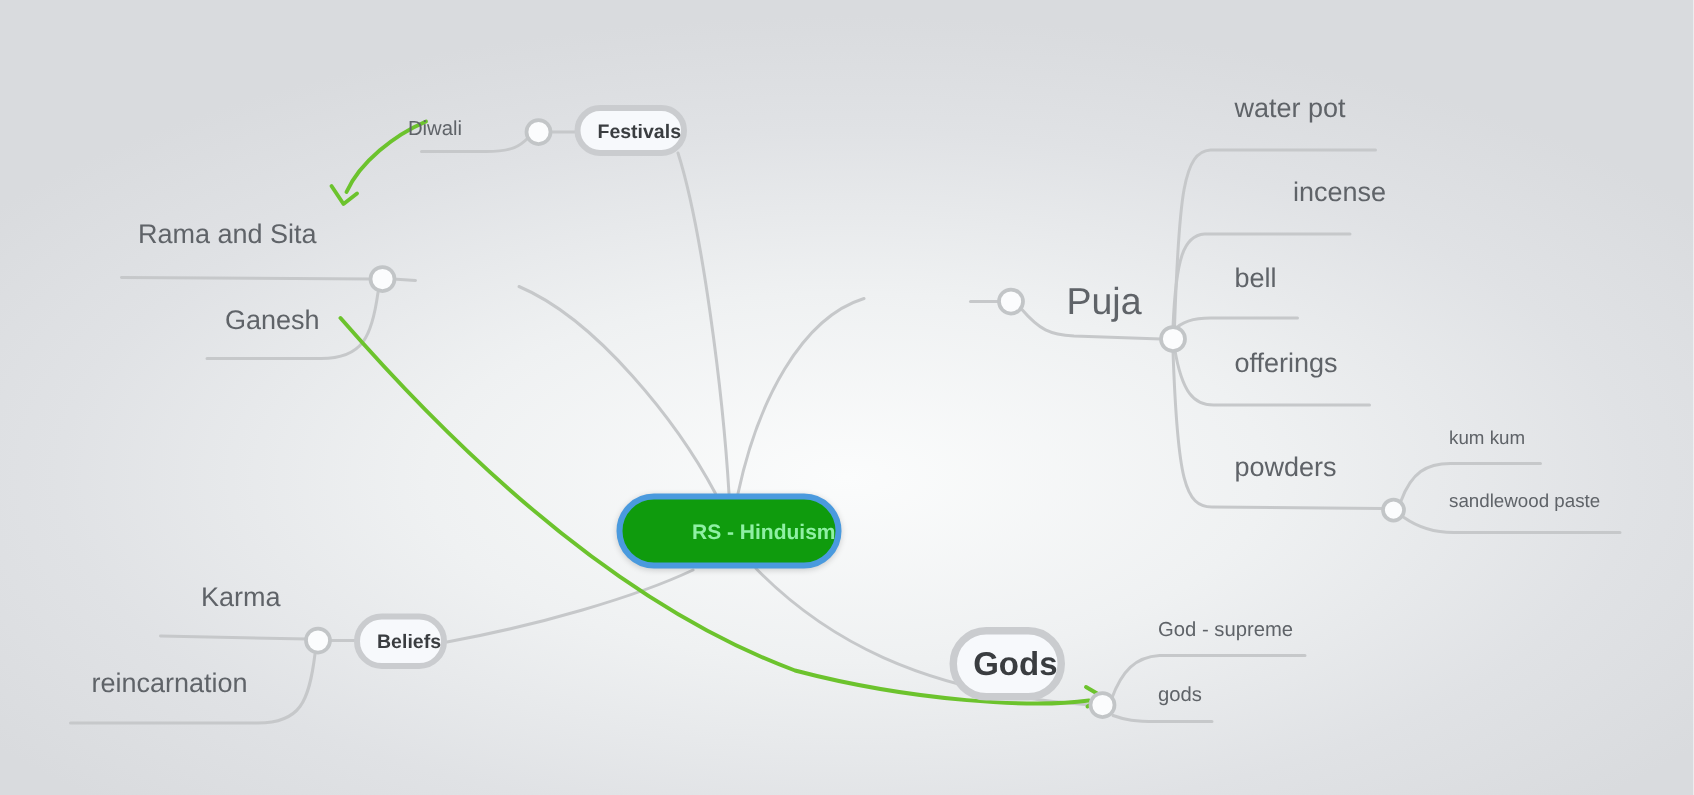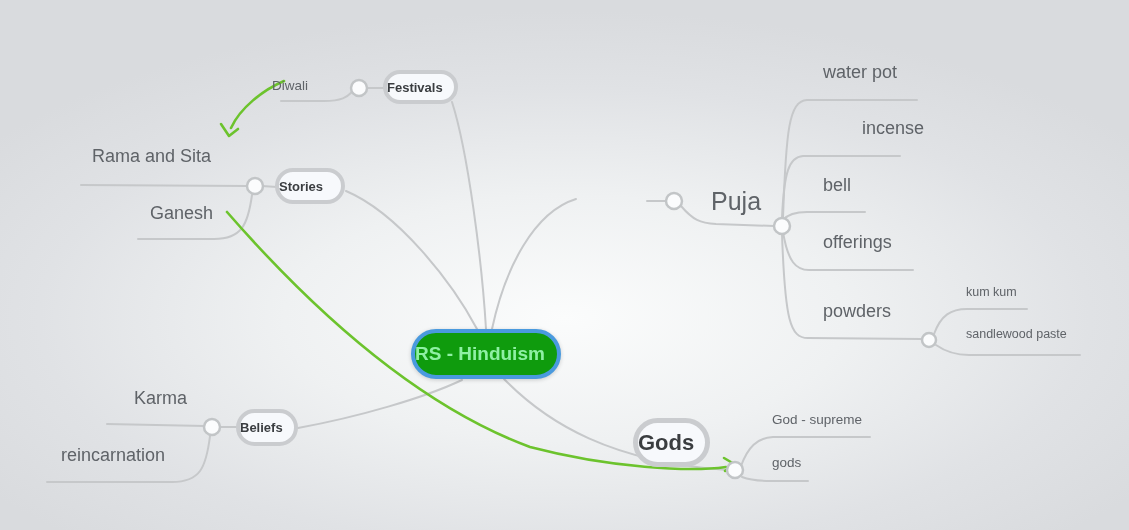--- a/index.html
+++ b/index.html
@@ -13,28 +13,28 @@
   svg.wires{position:absolute;left:0;top:0;}
   .gline{stroke:#c6c8ca;stroke-width:2;fill:none;stroke-linecap:round;}
   .dot{fill:#fbfcfd;stroke:#c2c5c7;stroke-width:2.5;}
   .green{stroke:#6cc32d;stroke-width:2.6;fill:none;stroke-linecap:round;stroke-linejoin:round;}
   .label{position:absolute;color:#5f6368;white-space:nowrap;line-height:1.1;}
   .label.md{font-size:18px;}
   .label.xl{font-size:25px;}
   .label.sm{font-size:13.5px;}
   .pill{
     position:absolute;box-sizing:border-box;
-    display:flex;align-items:center;justify-content:flex-start;
+    display:flex;align-items:center;justify-content:flex-end;
     background:#f7f9fc;border:4px solid #cacccf;border-radius:999px;
     font-weight:bold;font-size:13px;color:#3a3d40;white-space:nowrap;
   }
   .pill.big{font-size:22px;border-width:5px;}
   .pill.root{
     background:#0f9b0d;border:4px solid #4a9ade;color:#8ff0a4;
-    font-size:19px;box-shadow:0 1px 4px rgba(0,0,0,0.18);
+    font-size:14px;box-shadow:0 1px 4px rgba(0,0,0,0.18);
   }
 </style>
 </head>
 <body>
 
 <div class="canvas">
 
   <svg class="wires" width="1129" height="530" viewBox="0 0 1129 530">
 
     <path class="gline" d="M 346 191 C 398 213 452 282 477 329"></path>
@@ -78,23 +78,20 @@
     <circle class="dot" cx="735" cy="470" r="8"></circle>
   </svg>
 
   <div class="pill root" style="left:411px;top:329px;width:150px;height:50px;">
     <span>RS - Hinduism</span>
   </div>
 
   <div class="pill" style="left:383px;top:70px;width:75px;height:34px;">
     <span>Festivals</span>
   </div>
-  <div class="pill" style="left:275px;top:168px;width:70px;height:36px;">
-    <span>Stories</span>
-  </div>
   <div class="pill" style="left:236px;top:409px;width:62px;height:37px;">
     <span>Beliefs</span>
   </div>
   <div class="pill big" style="left:633px;top:418px;width:77px;height:49px;">
     <span>Gods</span>
   </div>
 
   <div class="label sm" style="left:272px;top:79px;">Diwali</div>
   <div class="label md" style="left:92px;top:147px;">Rama and Sita</div>
   <div class="label md" style="left:150px;top:204px;">Ganesh</div>

